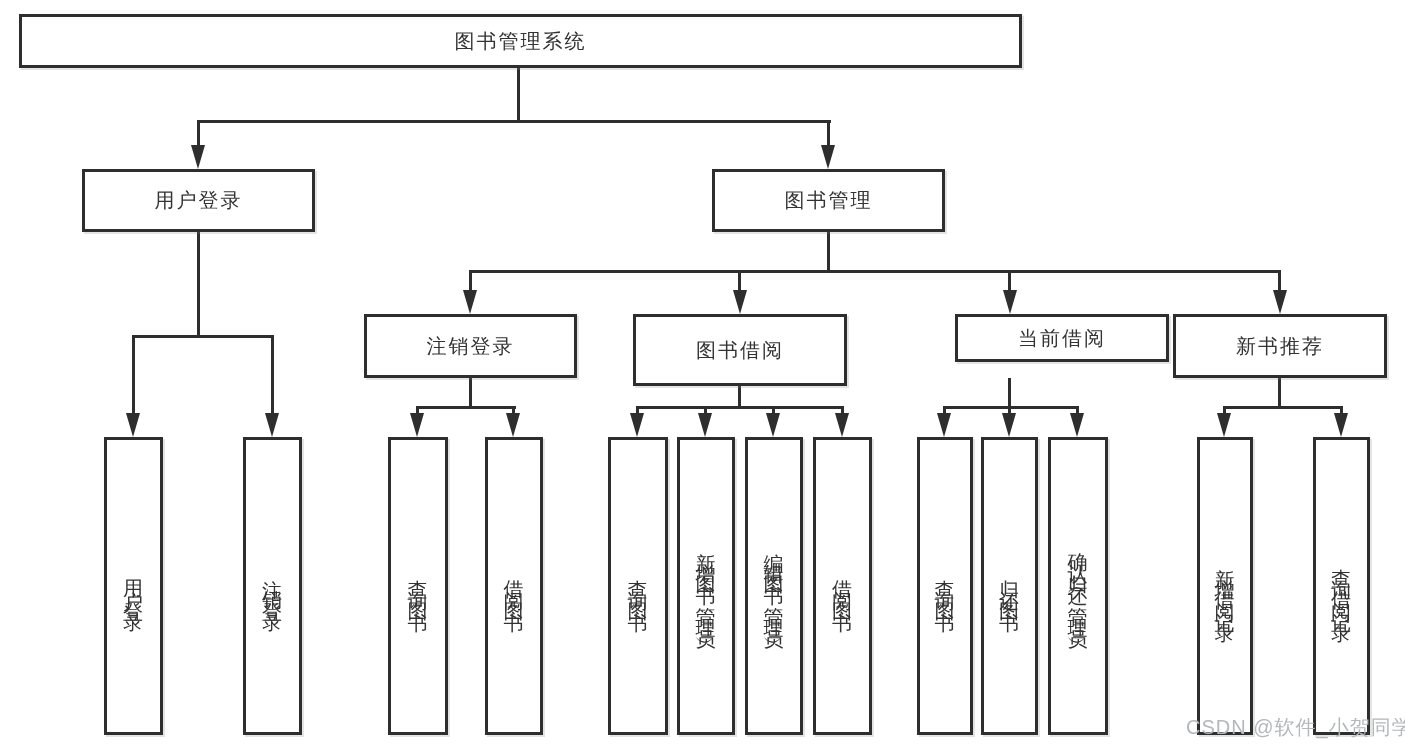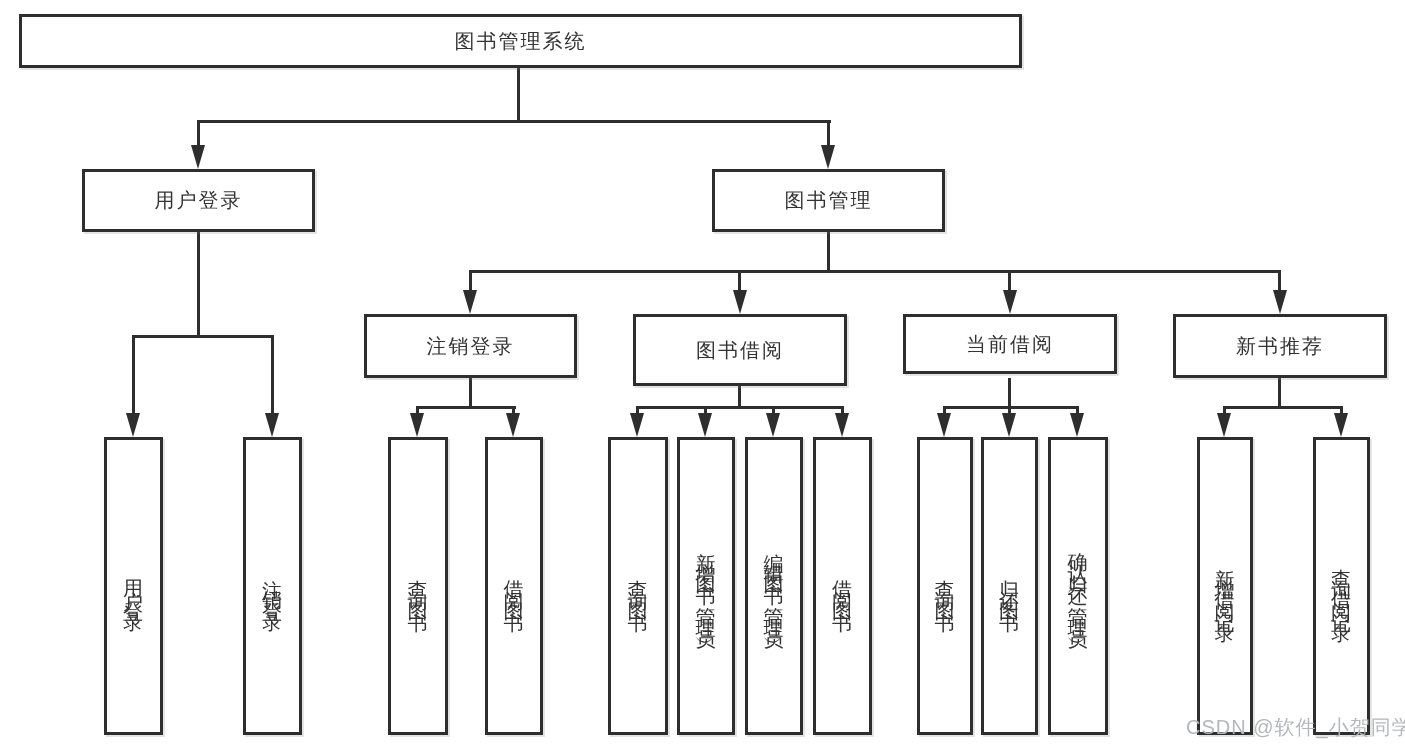--- a/index.html
+++ b/index.html
@@ -110,21 +110,21 @@
   <div class="arr" style="left:1217px;top:413px"></div>
   <div class="arr" style="left:1334px;top:413px"></div>
 
   <div class="box" style="left:19px;top:14px;width:1003px;height:54px">图书管理系统</div>
 
   <div class="box" style="left:82px;top:169px;width:233px;height:63px">用户登录</div>
   <div class="box" style="left:712px;top:169px;width:233px;height:63px">图书管理</div>
 
   <div class="box" style="left:364px;top:314px;width:213px;height:64px">注销登录</div>
   <div class="box" style="left:633px;top:314px;width:214px;height:72px">图书借阅</div>
-  <div class="box" style="left:903px;top:314px;width:214px;height:60px">当前借阅</div>
+  <div class="box" style="left:955px;top:314px;width:214px;height:48px">当前借阅</div>
   <div class="box" style="left:1173px;top:314px;width:214px;height:64px">新书推荐</div>
 
   <div class="box vbox" style="left:104px;top:437px;width:59px;height:298px">用户登录</div>
   <div class="box vbox" style="left:243px;top:437px;width:59px;height:298px">注销登录</div>
 
   <div class="box vbox" style="left:388px;top:437px;width:60px;height:298px">查询图书</div>
   <div class="box vbox" style="left:485px;top:437px;width:58px;height:298px">借阅图书</div>
 
   <div class="box vbox" style="left:608px;top:437px;width:60px;height:298px">查询图书</div>
   <div class="box vbox" style="left:677px;top:437px;width:58px;height:298px">新增图书（管理员）</div>

